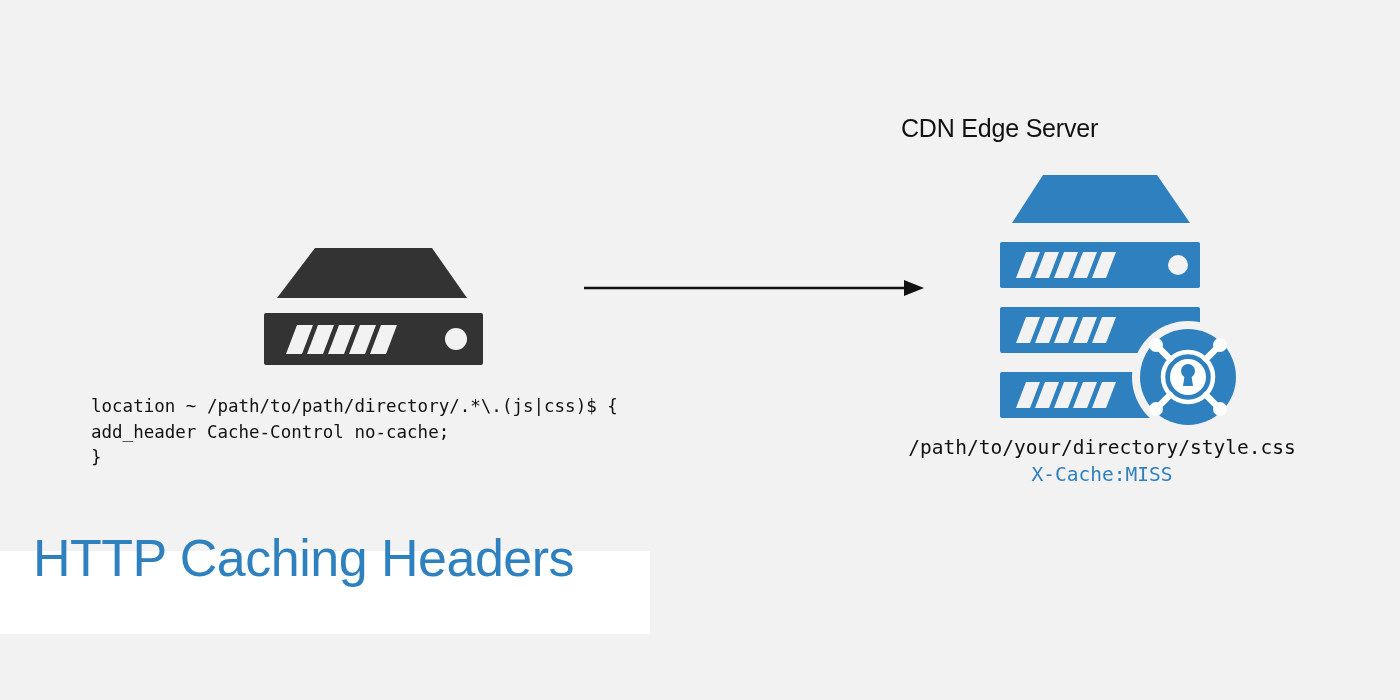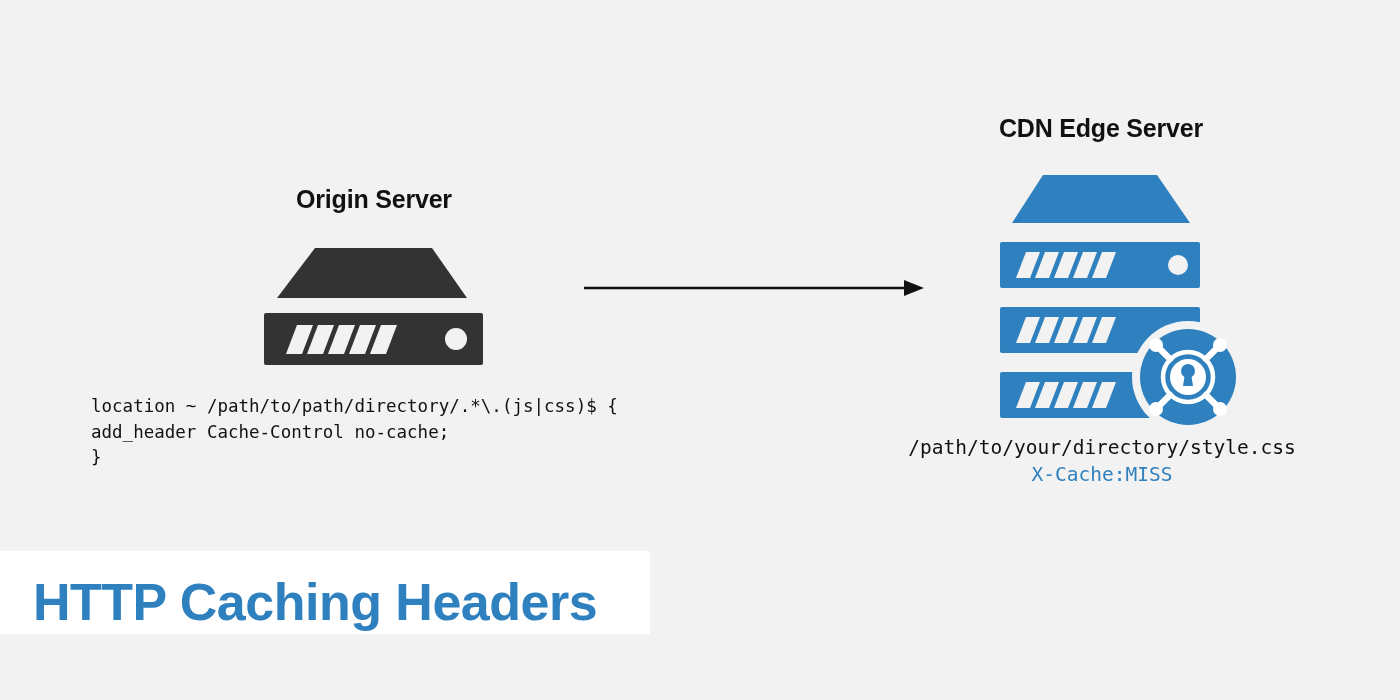--- a/index.html
+++ b/index.html
@@ -15,24 +15,24 @@
   }
   #canvas {
     position: relative;
     width: 1400px;
     height: 700px;
   }
 
   
   .node-title {
     position: absolute;
-    font-weight: bold;
+    font-weight: normal;
     color: #111111;
     white-space: nowrap;
-    text-align: center;
+    text-align: left;
   }
   #origin-title {
     left: 174px;
     top: 185px;
     width: 400px;
     font-size: 25px;
     letter-spacing: -0.2px;
   }
   #cdn-title {
     left: 901px;
@@ -109,34 +109,33 @@
     position: absolute;
     left: 0px;
     top: 551px;
     width: 650px;
     height: 83px;
     background: #ffffff;
   }
   #page-title {
     position: absolute;
     left: 33px;
-    top: 572px;
+    top: 528px;
     font-size: 52px;
-    font-weight: bold;
+    font-weight: normal;
     color: #2e80be;
     letter-spacing: -0.5px;
     white-space: nowrap;
   }
 </style>
 </head>
 <body>
 
 <div id="canvas">
 
-  <div id="origin-title" class="node-title">Origin Server</div>
 
   <div id="origin-icon">
     <svg class="svg-fit" viewBox="0 0 220 130" xmlns="http://www.w3.org/2000/svg">
       <polygon points="51,6 168,6 203,56 13,56" fill="#333333"></polygon>
       <rect x="0" y="71" width="219" height="52" rx="2" fill="#333333"></rect>
       <g fill="#f2f2f2">
         <polygon points="33,83 49,83 38,112 22,112"></polygon>
         <polygon points="54,83 70,83 59,112 43,112"></polygon>
         <polygon points="75,83 91,83 80,112 64,112"></polygon>
         <polygon points="96,83 112,83 101,112 85,112"></polygon>

